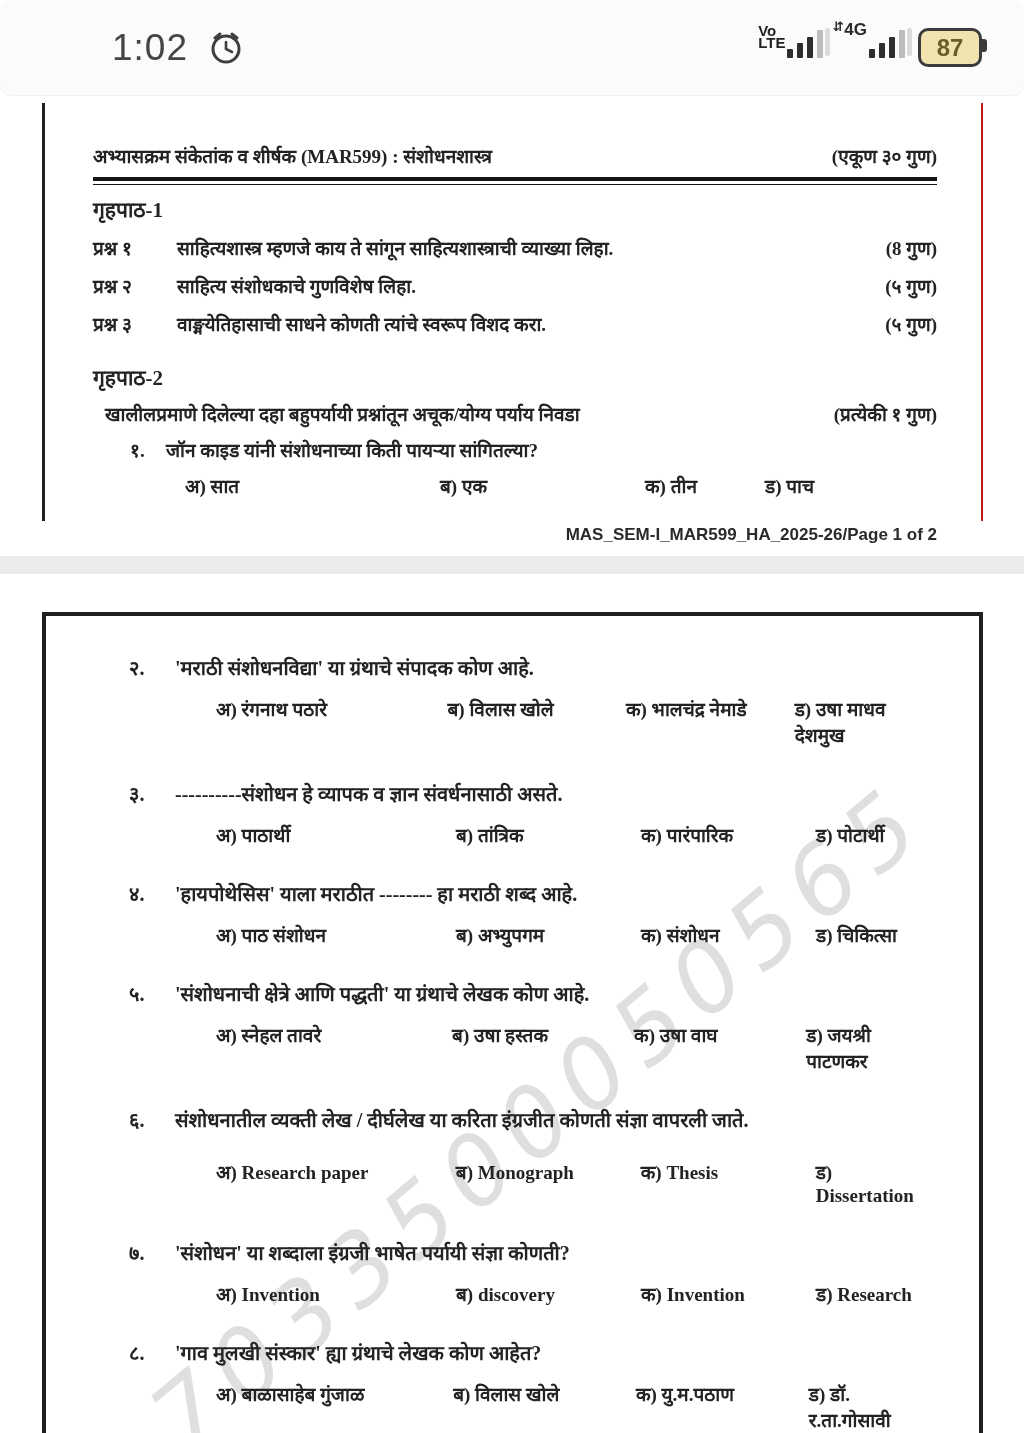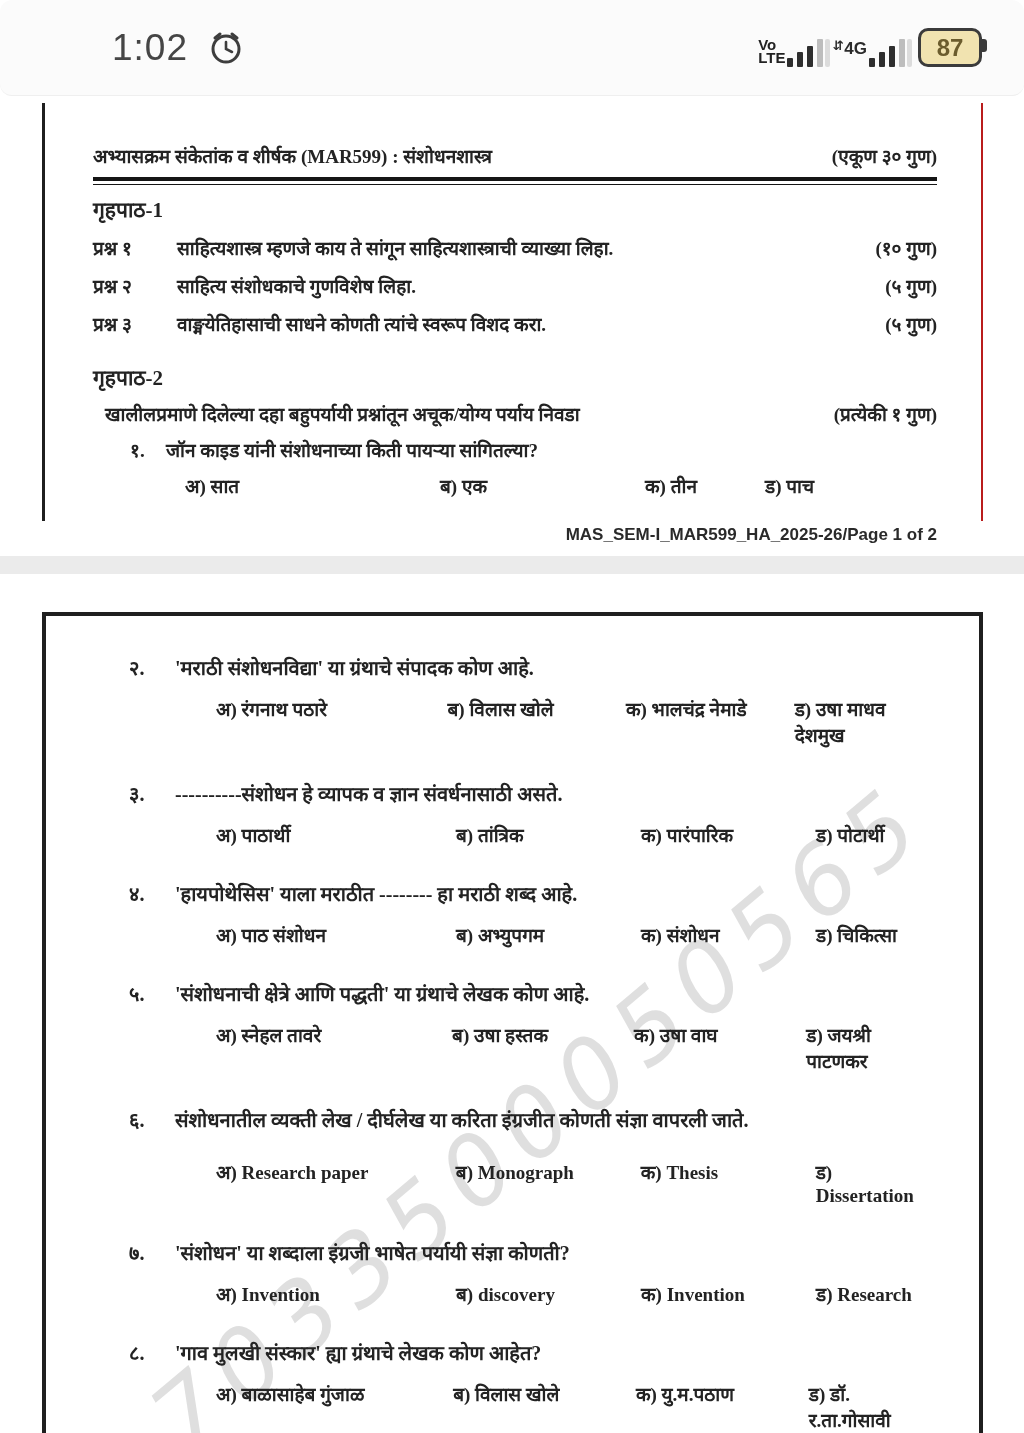--- a/index.html
+++ b/index.html
@@ -10,21 +10,21 @@
   
   .statusbar{
     position:absolute;top:0;left:0;width:100%;height:96px;
     background:#fbfbfb;border-bottom:1px solid #efefef;
     display:flex;align-items:center;justify-content:space-between;
     padding:0 40px;box-sizing:border-box;border-radius:12px;
   }
   .sb-left{display:flex;align-items:center;gap:20px;margin-left:72px;}
   .sb-time{font-size:37px;color:#454545;letter-spacing:1px;}
   .clock-ic{width:36px;height:36px;}
-  .sb-right{display:flex;align-items:flex-end;gap:2px;margin-right:2px;}
+  .sb-right{display:flex;align-items:flex-start;gap:2px;margin-right:2px;}
   .volte{display:flex;flex-direction:column;line-height:.82;font-weight:800;color:#222;
          font-size:15px;letter-spacing:0;transform:translateY(-3px);}
   .volte span{display:block;}
   .bars{display:flex;align-items:flex-end;gap:4px;height:30px;}
   .bar{width:6px;background:#2e2e2e;border-radius:1px;}
   .bar.b1{height:9px;}.bar.b2{height:15px;}.bar.b3{height:21px;}
   .bar.b4{height:28px;background:#bdbdbd;}
   .sep{width:5px;height:28px;background:#dcdcdc;border-radius:2px;}
   .fourg{font-size:17px;font-weight:800;color:#2b2b2b;display:flex;align-items:flex-start;
          transform:translateY(-8px);}
@@ -124,21 +124,21 @@
     <div class="hdr-row">
       <span>अभ्यासक्रम संकेतांक व शीर्षक (MAR599) : संशोधनशास्त्र</span>
       <span>(एकूण ३० गुण)</span>
     </div>
     <div class="dbl-rule"></div>
     <div class="sec-head">गृहपाठ-1</div>
 
     <div class="q1row">
       <span class="lbl">प्रश्न १</span>
       <span class="txt">साहित्यशास्त्र म्हणजे काय ते सांगून साहित्यशास्त्राची व्याख्या लिहा.</span>
-      <span class="marks">(१० गुण)</span>
+      <span class="marks">(8 गुण)</span>
     </div>
     <div class="q1row">
       <span class="lbl">प्रश्न २</span>
       <span class="txt">साहित्य संशोधकाचे गुणविशेष लिहा.</span>
       <span class="marks">(५ गुण)</span>
     </div>
     <div class="q1row">
       <span class="lbl">प्रश्न ३</span>
       <span class="txt">वाङ्मयेतिहासाची साधने कोणती त्यांचे स्वरूप विशद करा.</span>
       <span class="marks">(५ गुण)</span>

